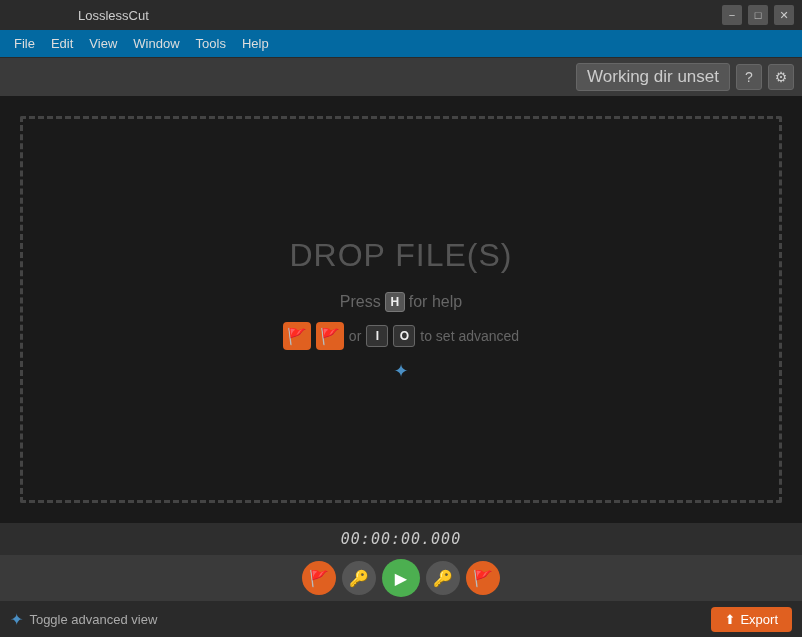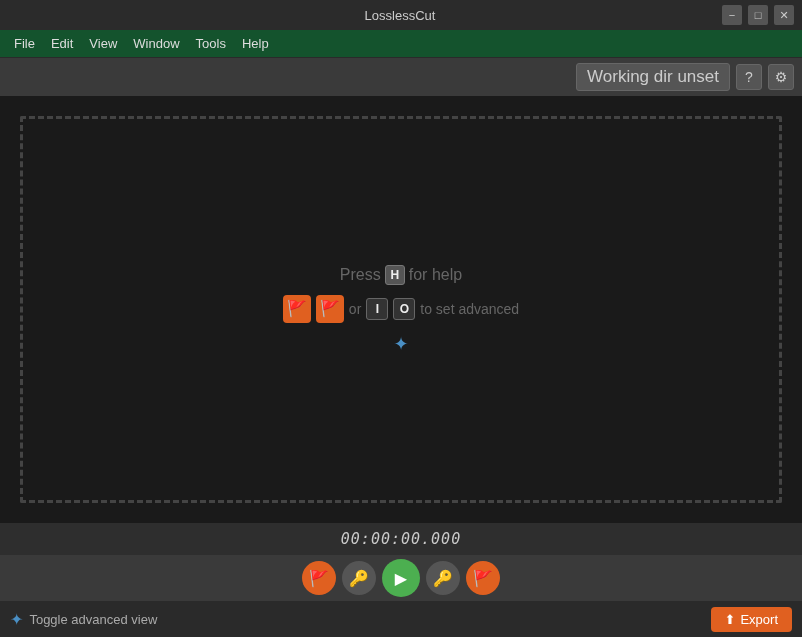--- a/index.html
+++ b/index.html
@@ -18,21 +18,20 @@
       background: #2b2b2b;
       height: 30px;
       display: flex;
       align-items: center;
       justify-content: space-between;
       padding: 0 8px;
       flex-shrink: 0;
     }
     .title-bar-title {
       flex: 1;
-      text-align: center;
       color: #ccc;
       font-size: 13px;
     }
     .title-bar-controls {
       display: flex;
       gap: 6px;
     }
     .title-bar-btn {
       width: 20px;
       height: 20px;
@@ -42,21 +41,21 @@
       font-size: 11px;
       cursor: pointer;
       display: flex;
       align-items: center;
       justify-content: center;
       border-radius: 2px;
     }
 
     
     .menu-bar {
-      background: #14532d;
+      background: #0369a1;
       height: 28px;
       display: flex;
       align-items: center;
       padding: 0 6px;
       border-bottom: 1px solid #2a2a2a;
       flex-shrink: 0;
     }
     .menu-item {
       color: #ddd;
       font-size: 13px;
@@ -306,20 +305,21 @@
 
 <div class="toolbar">
   <button class="working-dir-btn">Working dir unset</button>
   <button class="icon-btn">?</button>
   <button class="icon-btn">⚙</button>
 </div>
 
 <div class="video-area">
   <div class="dashed-frame"></div>
   <div class="drop-content">
+    <div class="drop-title">DROP FILE(S)</div>
     <div class="drop-hint-row">
       <span>Press</span>
       <span class="key-badge">H</span>
       <span>for help</span>
     </div>
     <div class="cutpoint-row">
       <span class="orange-icon">🚩</span>
       <span class="orange-icon">🚩</span>
       <span>or</span>
       <span class="key-badge-dark">I</span>

